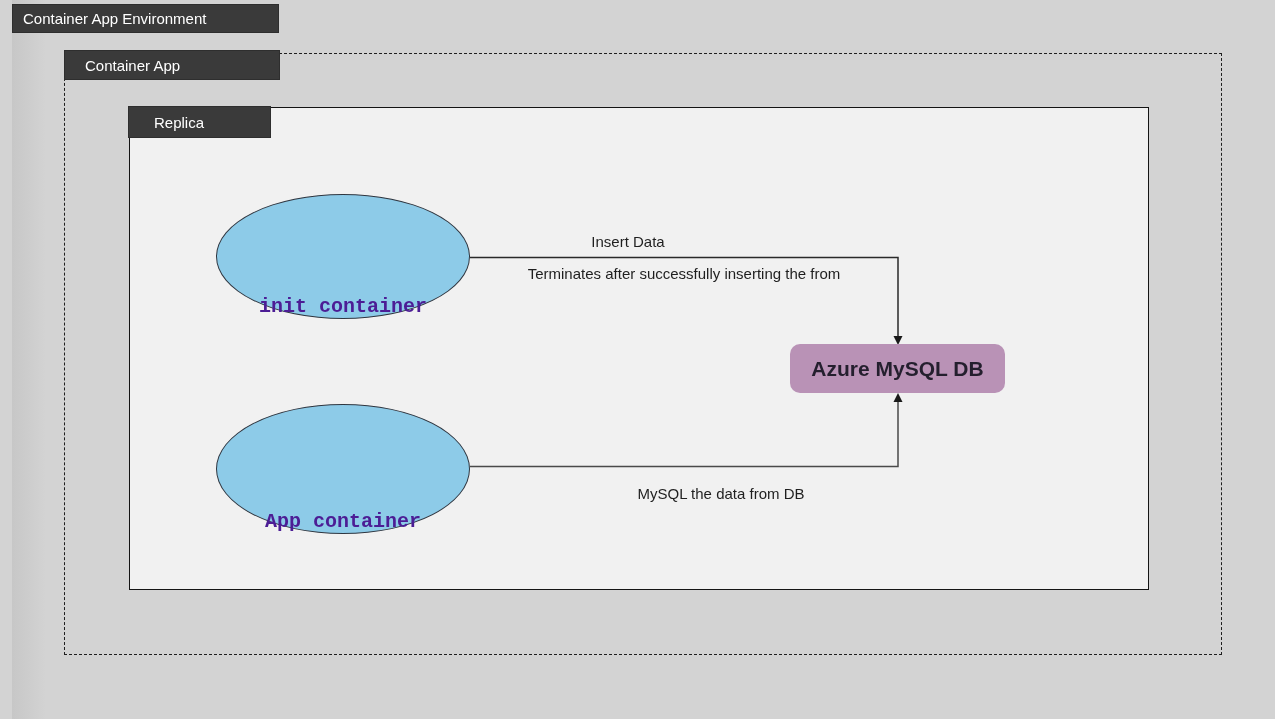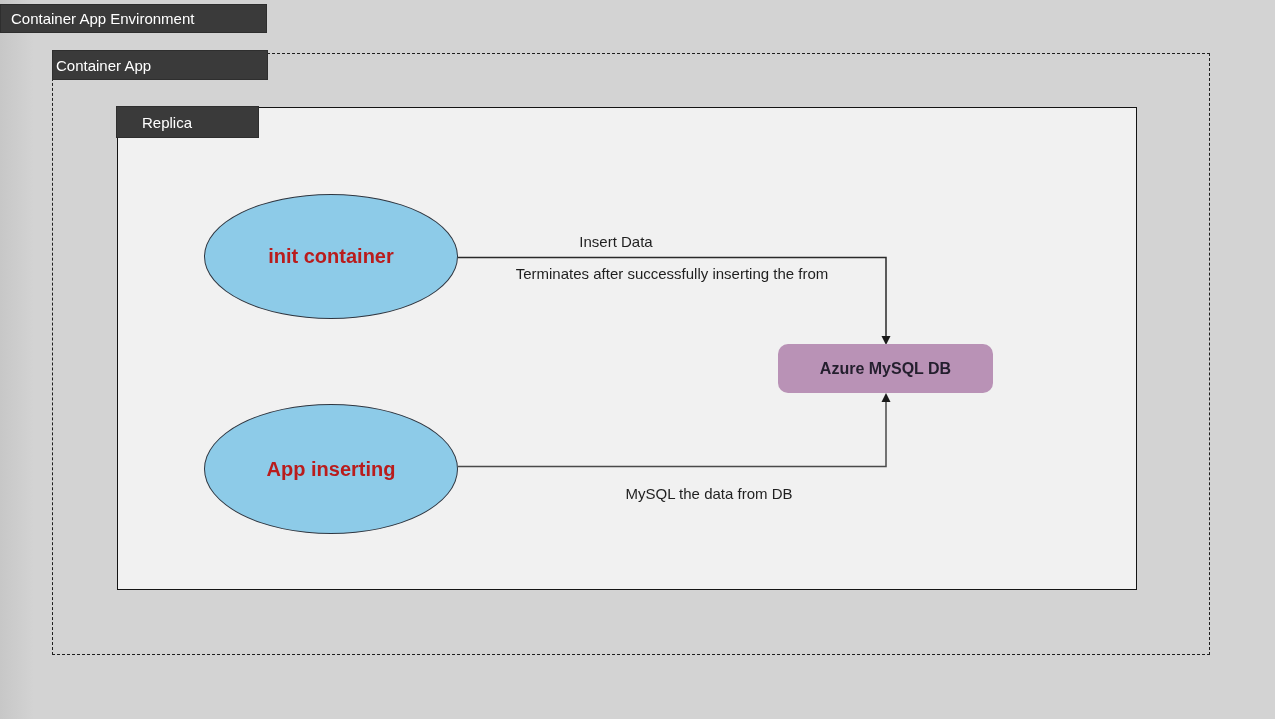--- a/index.html
+++ b/index.html
@@ -6,38 +6,39 @@
   body {
     width: 1275px; height: 719px;
     font-family: "Liberation Sans", "DejaVu Sans", sans-serif;
     background: #d3d3d3;
     overflow: hidden;
   }
   #stage {
     position: relative;
     width: 1012px; height: 719px;
     background: linear-gradient(90deg, #c7c7c7 0px, #d3d3d3 34px 1275px);
+    margin-left: 12px;
   }
   .abs { position: absolute; }
 
   
   .tab {
     background: #3a3a3a;
     color: #ffffff;
     font-size: 15px;
     line-height: 1;
     display: flex;
     align-items: center;
     box-sizing: border-box;
     border: 1px solid #2e2e2e;
     z-index: 5;
   }
 
   .env-tab   { left: 0px;   top: 4px;   width: 267px; height: 29px; padding-left: 10px; }
-  .app-tab   { left: 52px;  top: 50px;  width: 216px; height: 30px; padding-left: 3px; }
+  .app-tab   { left: 52px;  top: 50px;  width: 216px; height: 30px; padding-left: 20px; }
   .repl-tab  { left: 116px; top: 106px; width: 143px; height: 32px; padding-left: 25px; }
 
   
   .container-app-box {
     left: 52px; top: 53px;
     width: 1158px; height: 602px;
     border: 1px dashed #1f1f1f;
     box-sizing: border-box;
     z-index: 1;
   }
@@ -52,42 +53,43 @@
     z-index: 2;
   }
 
   
   .node-ellipse {
     border-radius: 50%;
     background: #8dcbe8;
     border: 1.5px solid #2f3640;
     box-sizing: border-box;
     display: flex;
-    align-items: center;
+    align-items: flex-end;
     justify-content: center;
     font-weight: bold;
     font-size: 20px;
-    color: #b91c1c;
+    color: #4c1d95;
     z-index: 4;
+    font-family: Liberation Mono, monospace;
   }
   .init-ellipse { left: 204px; top: 194px; width: 254px; height: 125px; }
   .app-ellipse  { left: 204px; top: 404px; width: 254px; height: 130px; }
 
   
   .db-box {
     left: 778px; top: 344px;
     width: 215px; height: 49px;
     background: #b992b6;
     border-radius: 10px;
     box-sizing: border-box;
     display: flex;
     align-items: center;
     justify-content: center;
     font-weight: bold;
-    font-size: 16px;
+    font-size: 21px;
     color: #241f2e;
     z-index: 4;
   }
 
   
   #connectors {
     position: absolute;
     left: 0; top: 0;
     width: 1275px; height: 719px;
     z-index: 3;
@@ -134,21 +136,21 @@
 
     <polyline points="458,466.5 886,466.5 886,400" fill="none" stroke="#4a4a4a" stroke-width="1.5"></polyline>
     <polygon points="886,393 881.5,402 890.5,402" fill="#1a1a1a"></polygon>
   </svg>
 
   <div class="abs node-ellipse init-ellipse">
     <span>init container</span>
   </div>
 
   <div class="abs node-ellipse app-ellipse">
-    <span>App inserting</span>
+    <span>App container</span>
   </div>
 
   <div class="abs db-box">
     <span>Azure MySQL DB</span>
   </div>
 
   <div class="abs edge-label lbl-insert">Insert Data</div>
 
   <div class="abs edge-label lbl-terminates">Terminates after successfully inserting the from</div>
 

